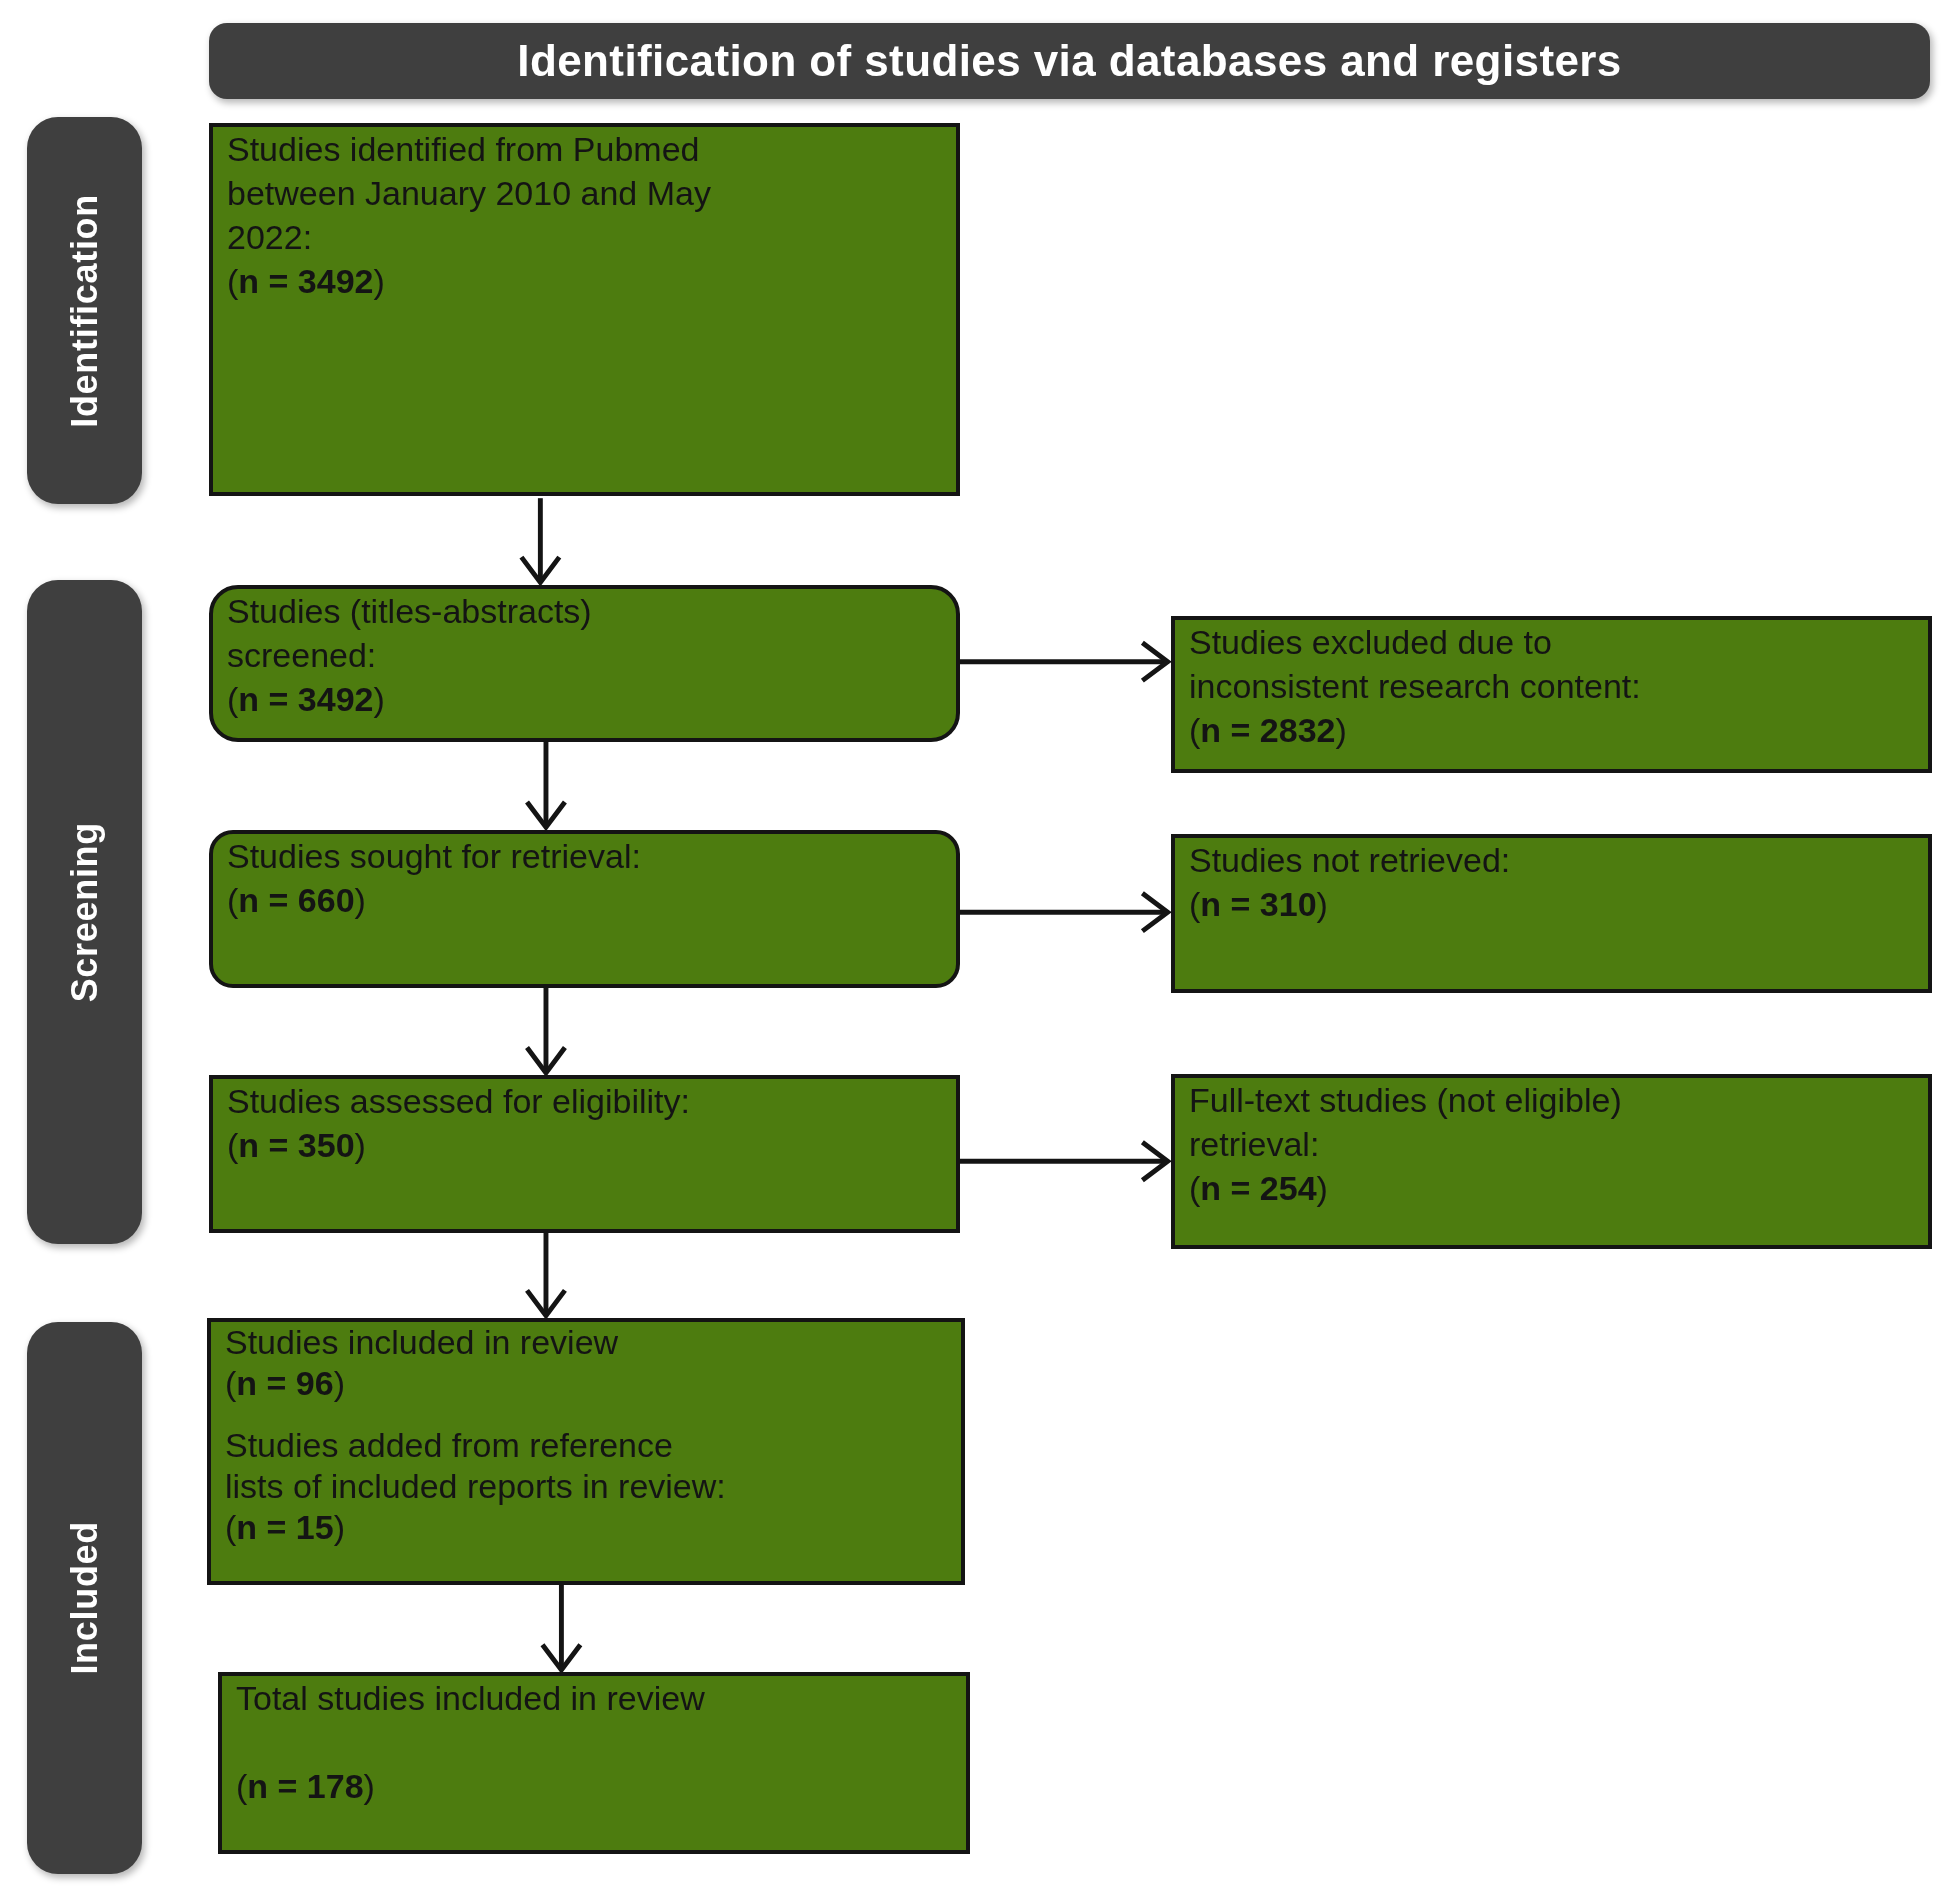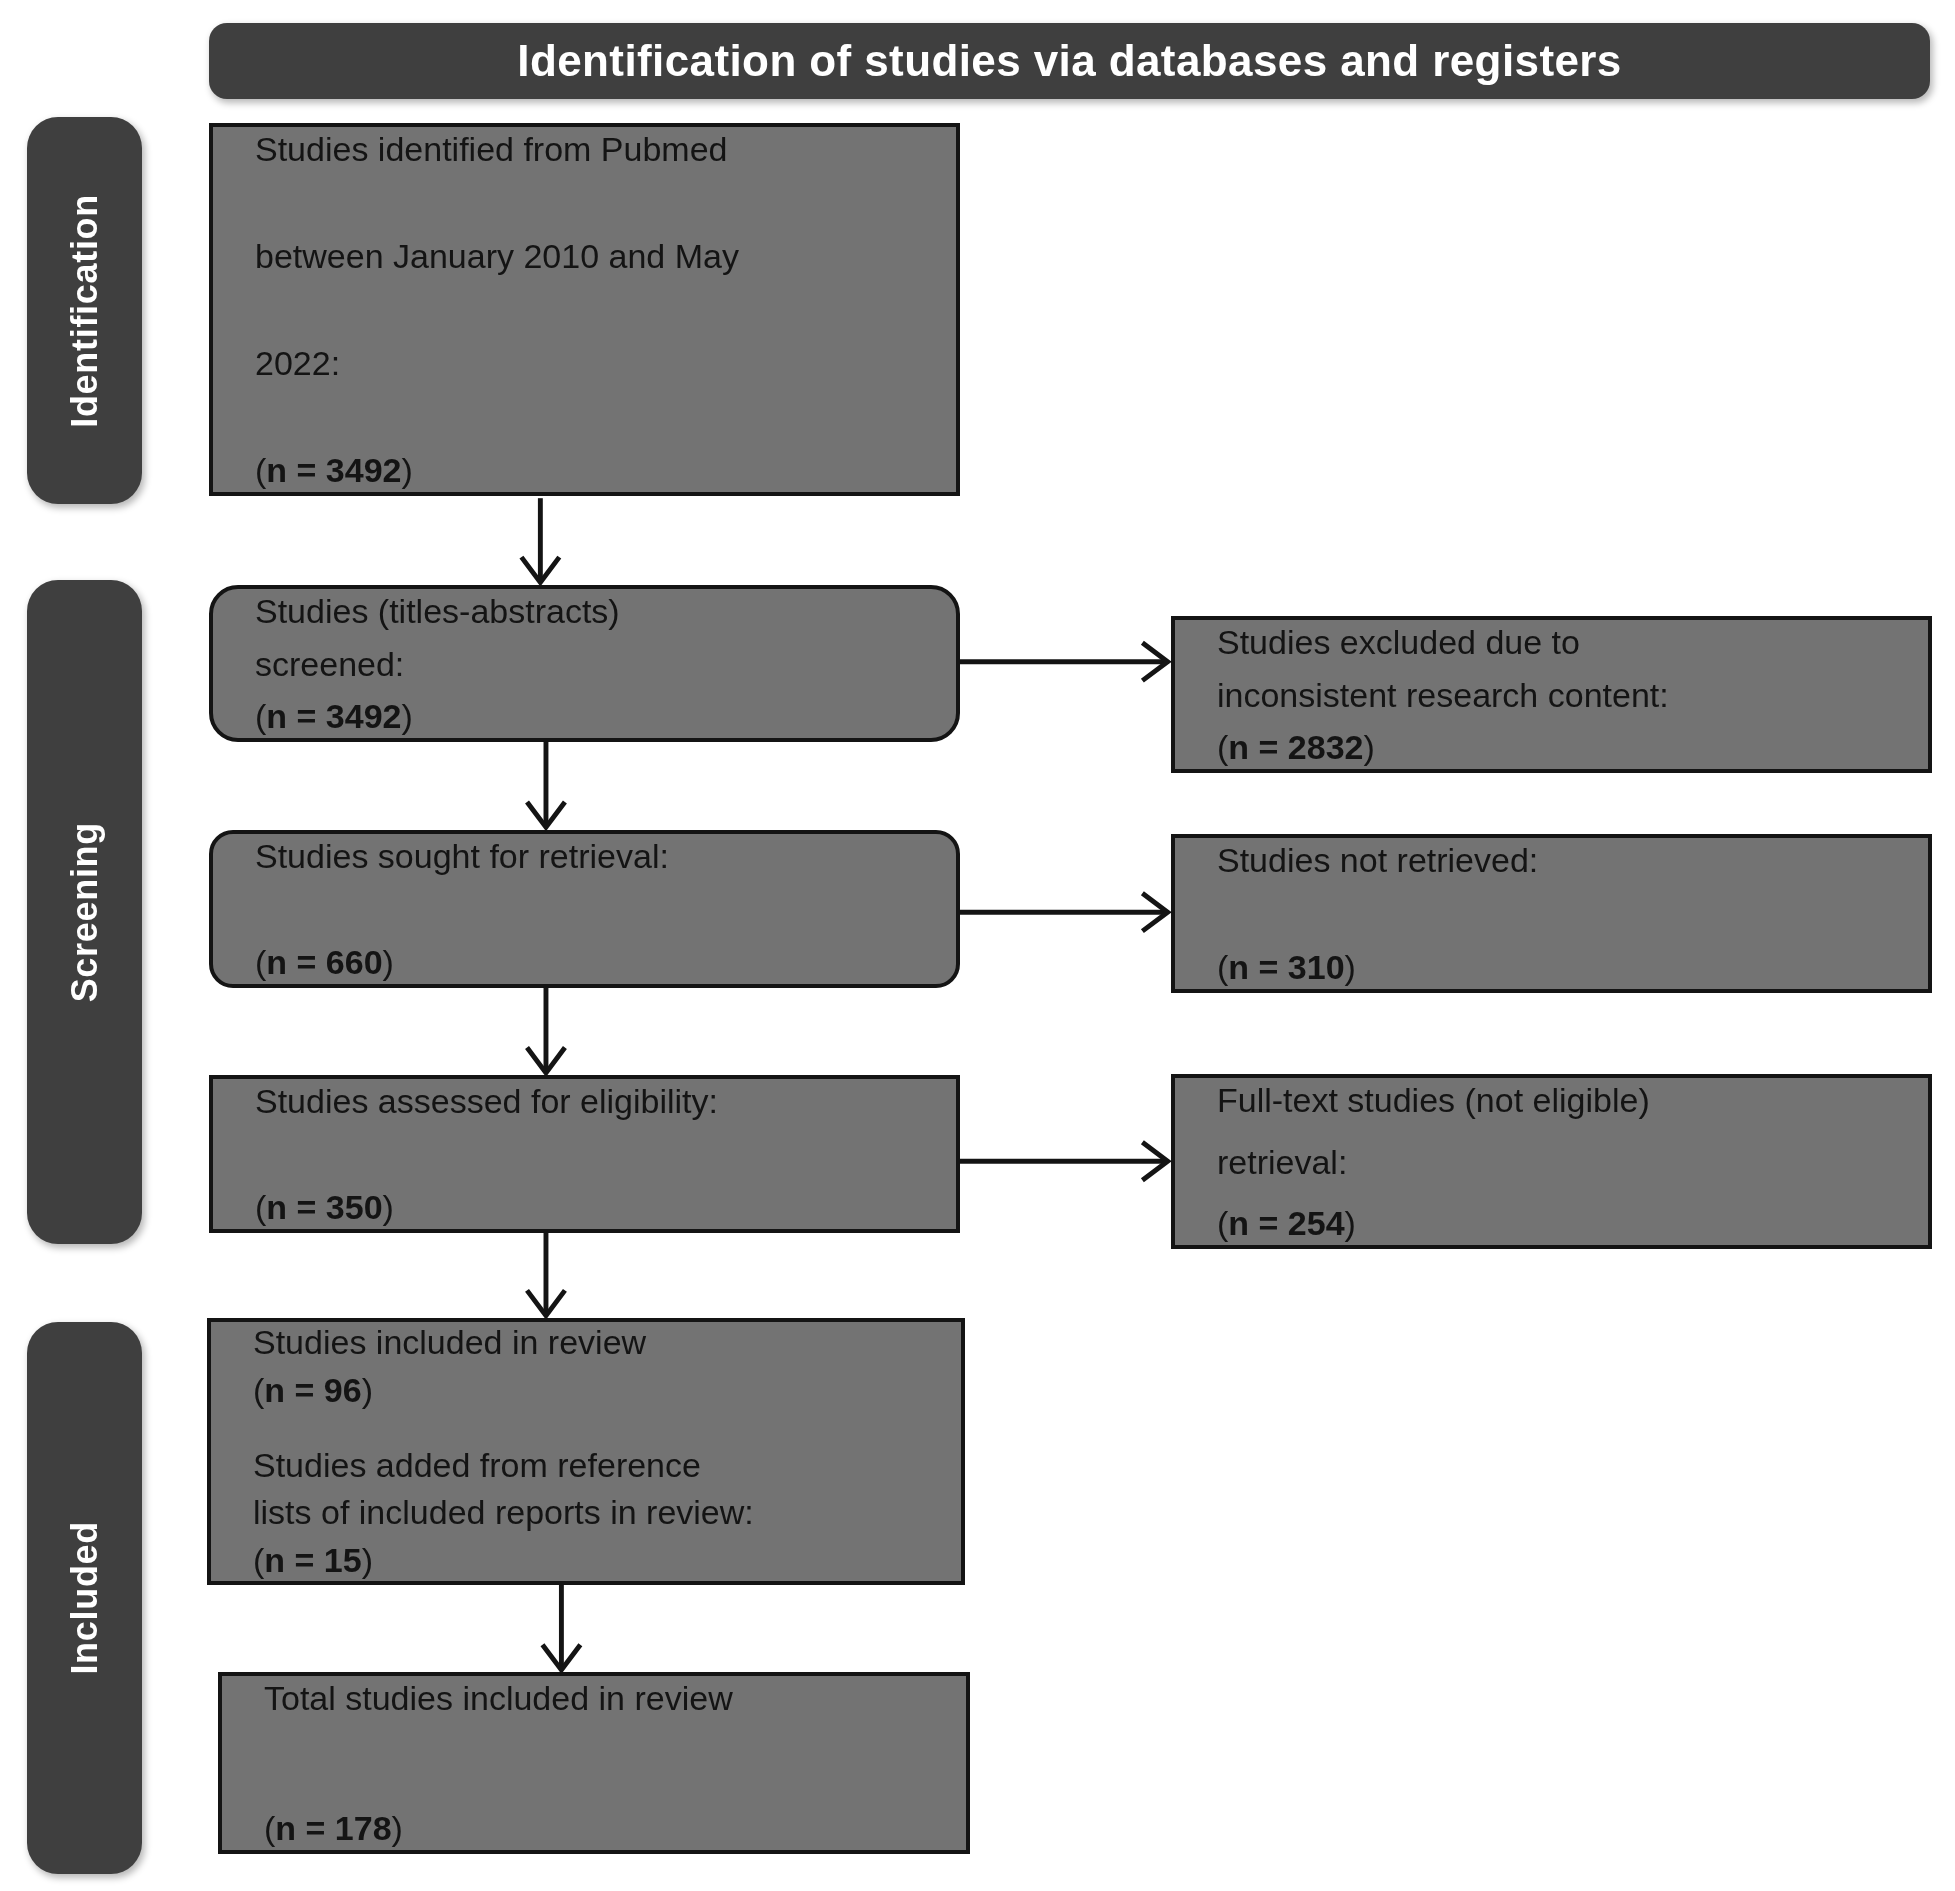--- a/index.html
+++ b/index.html
@@ -36,25 +36,25 @@
     transform:rotate(180deg);
     color:#ffffff;
     font-weight:bold;
     font-size:36px;
     letter-spacing:0.7px;
     white-space:nowrap;
   }
   
   .fbox {
     position:absolute;
-    background:#737373;
+    background:#4d7c0f;
     border:4.2px solid #141414;
     box-sizing:border-box;
-    display:flex; flex-direction:column; justify-content:space-between;
-    padding-left:42px; padding-right:11.2px;
+    display:flex; flex-direction:column; justify-content:flex-start;
+    padding-left:14px; padding-right:11.2px;
     font-size:34px;
     color:#141414;
   }
   .fbox .ln { line-height:44px; white-space:pre-wrap; }
   .fbox.compact .ln { line-height:41px; }
   .fbox .ln strong { font-weight:bold; }
   .fbox .ln.spacer { height:21px; }
   svg.arrows { position:absolute; left:0; top:0; display:block; }
   svg.arrows line, svg.arrows polyline {
     stroke:#141414; stroke-width:7; fill:none;
@@ -105,21 +105,21 @@
 
   <div class="fbox compact" style="left:207px; top:1318px; width:758px; height:267px;">
       <div class="ln">Studies included in review</div>
       <div class="ln"><span>(</span><strong>n = 96</strong><span>)</span></div>
       <div class="ln spacer"></div>
       <div class="ln">Studies added from reference</div>
       <div class="ln">lists of included reports in review:</div>
       <div class="ln"><span>(</span><strong>n = 15</strong><span>)</span></div>
     </div>
 
-  <div class="fbox" style="left:218px; top:1672px; width:752px; height:182px;">
+  <div class="fbox" style="left:218px; top:1672px; width:752px; height:182px;gap:44px;">
       <div class="ln">Total studies included in review</div>
       <div class="ln"><span>(</span><strong>n = 178</strong><span>)</span></div>
     </div>
 
   <div class="fbox" style="left:1171px; top:616px; width:761px; height:157px;">
       <div class="ln">Studies excluded due to</div>
       <div class="ln">inconsistent research content:</div>
       <div class="ln"><span>(</span><strong>n = 2832</strong><span>)</span></div>
     </div>
 

